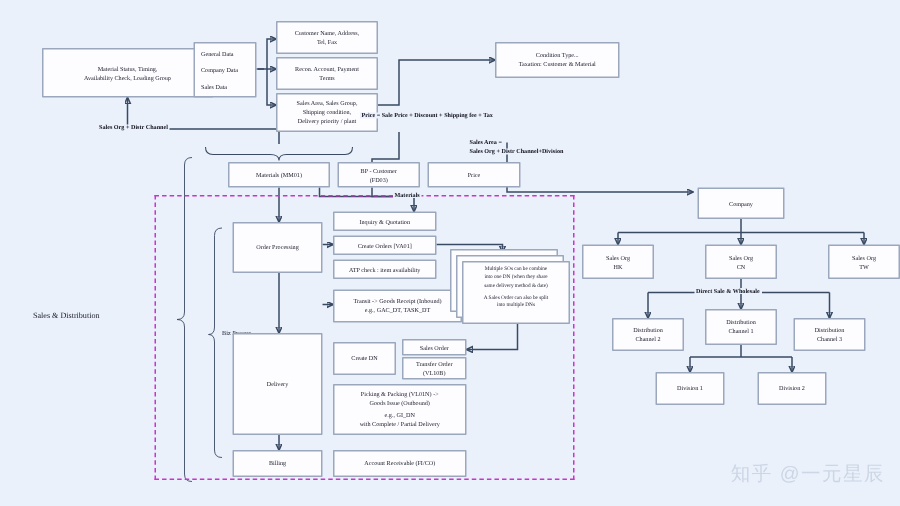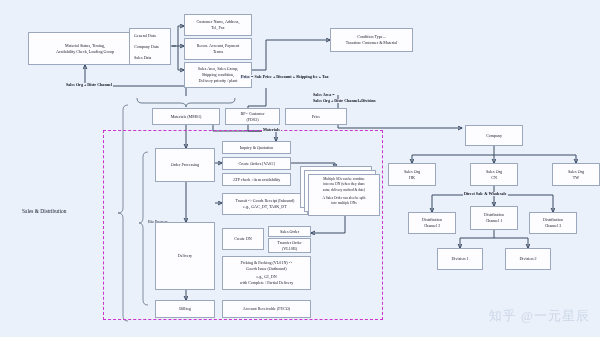--- a/index.html
+++ b/index.html
@@ -73,21 +73,21 @@
   .stack .front .ln{display:block;}
   .dashbox{
     position:absolute;
     border:1.1px dashed #cc33cc;
     box-sizing:border-box;
     background:transparent;
   }
   .watermark{
     position:absolute;
     right:10px;bottom:12px;
-    font-family:Liberation Serif, serif;
+    font-family:Liberation Sans, sans-serif;
     font-size:13px;
     color:#ccd6e6;
     letter-spacing:1px;
     white-space:nowrap;
   }
   svg line, svg path, svg polyline{stroke:#3a4a63;fill:none;}
 </style>
 </head>
 <body>
 

